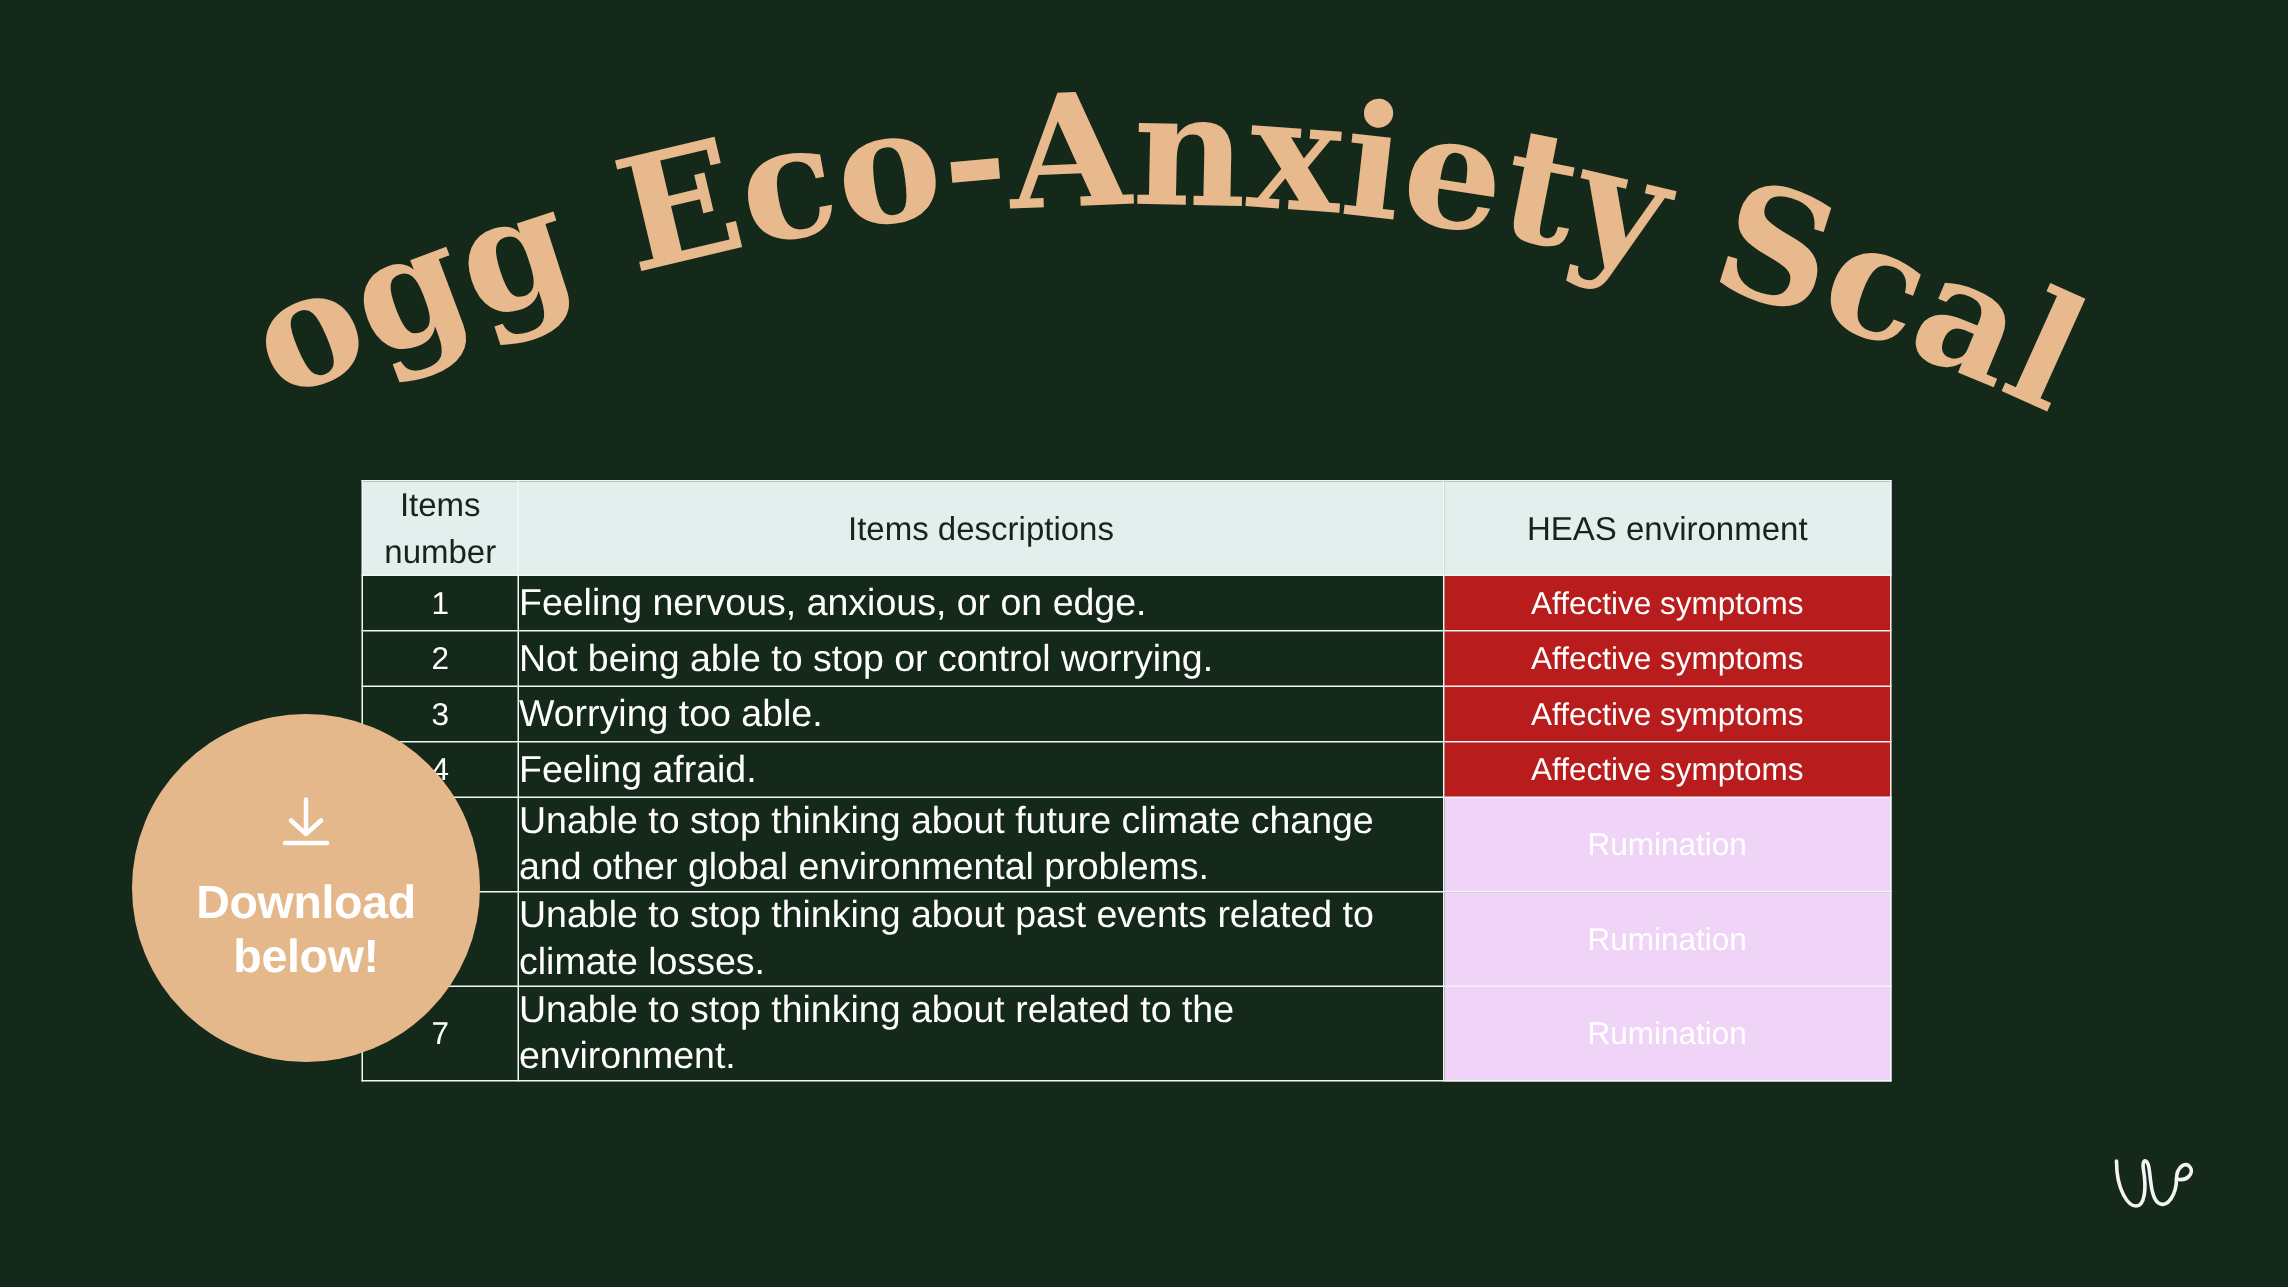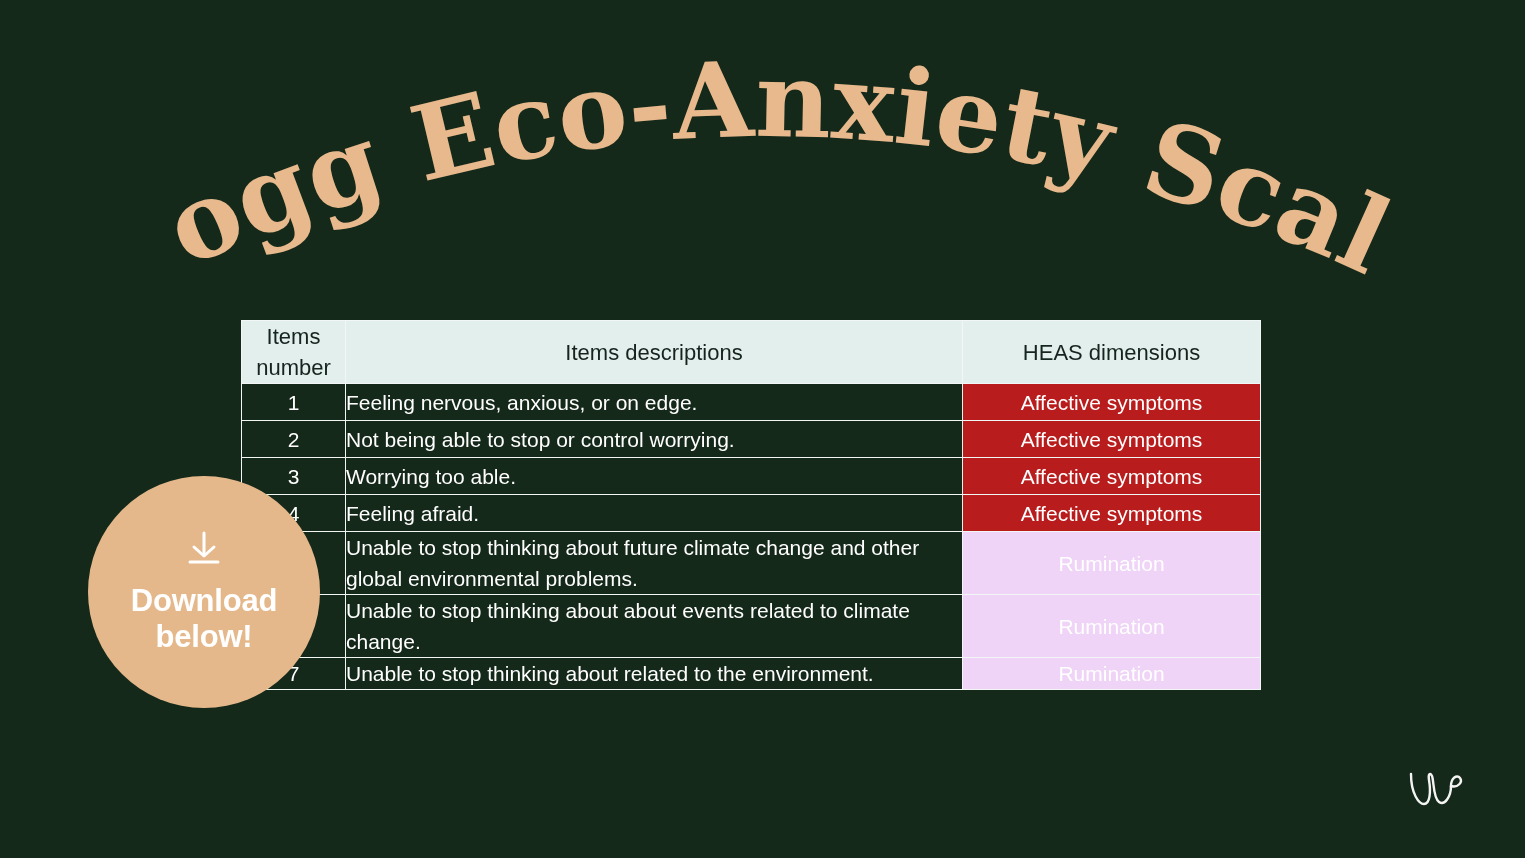--- a/index.html
+++ b/index.html
@@ -64,21 +64,21 @@
     font-weight: 400;
     font-size: 22px;
     line-height: 31px;
     padding: 14px 10px;
     text-align: center;
   }
   thead th.h-num { font-size: 22px; margin-left: 12px; }
 
   tbody td {
     color: #ffffff;
-    font-size: 21px;
+    font-size: 25px;
     line-height: 31px;
   }
   td.num {
     text-align: center;
     font-size: 21px;
     color: #ffffff;
     background: #15291a;
   }
   td.desc {
     text-align: left;
@@ -155,21 +155,21 @@
         <col class="c-desc">
         <col class="c-dim">
     </colgroup>
     <thead>
       <tr>
         <th class="h-num">
           <div>Items</div>
           <div>number</div>
         </th>
         <th>Items descriptions</th>
-        <th>HEAS dimensions</th>
+        <th>HEAS environment</th>
       </tr>
     </thead>
     <tbody>
       <tr class="r1">
         <td class="num">1</td>
         <td class="desc">Feeling nervous, anxious, or on edge.</td>
         <td class="dim affective">Affective symptoms</td>
       </tr>
       <tr class="r2">
         <td class="num">2</td>
@@ -186,21 +186,21 @@
         <td class="desc">Feeling afraid.</td>
         <td class="dim affective">Affective symptoms</td>
       </tr>
       <tr class="r5">
         <td class="num">5</td>
         <td class="desc">Unable to stop thinking about future climate change and other global environmental problems.</td>
         <td class="dim rumination">Rumination</td>
       </tr>
       <tr class="r6">
         <td class="num">6</td>
-        <td class="desc">Unable to stop thinking about about events related to climate change.</td>
+        <td class="desc">Unable to stop thinking about past events related to climate losses.</td>
         <td class="dim rumination">Rumination</td>
       </tr>
       <tr class="r7">
         <td class="num">7</td>
         <td class="desc">Unable to stop thinking about related to the environment.</td>
         <td class="dim rumination">Rumination</td>
       </tr>
     </tbody>
   </table>
 </div>

